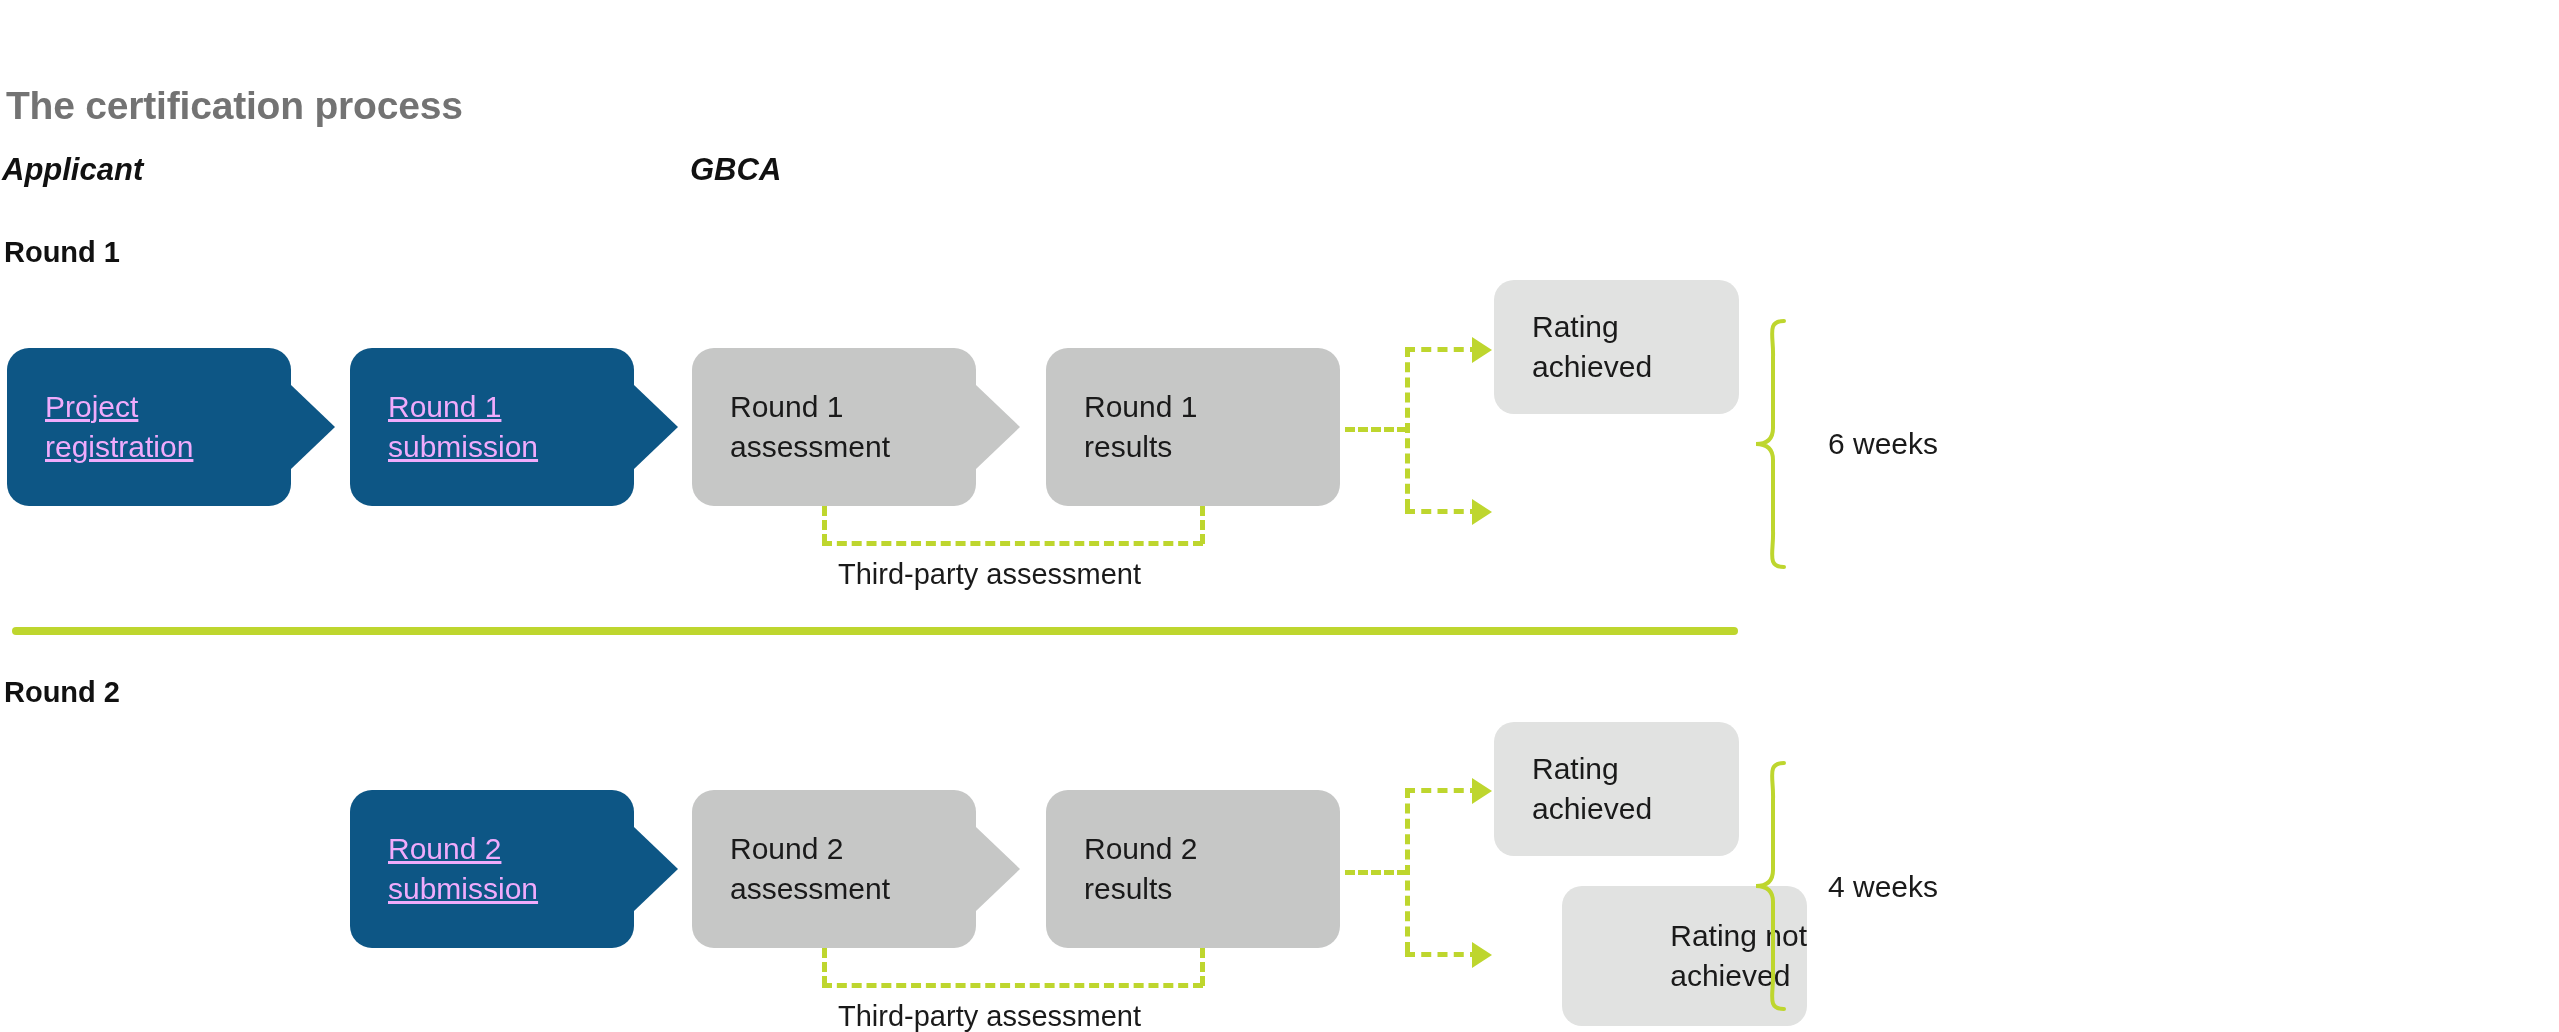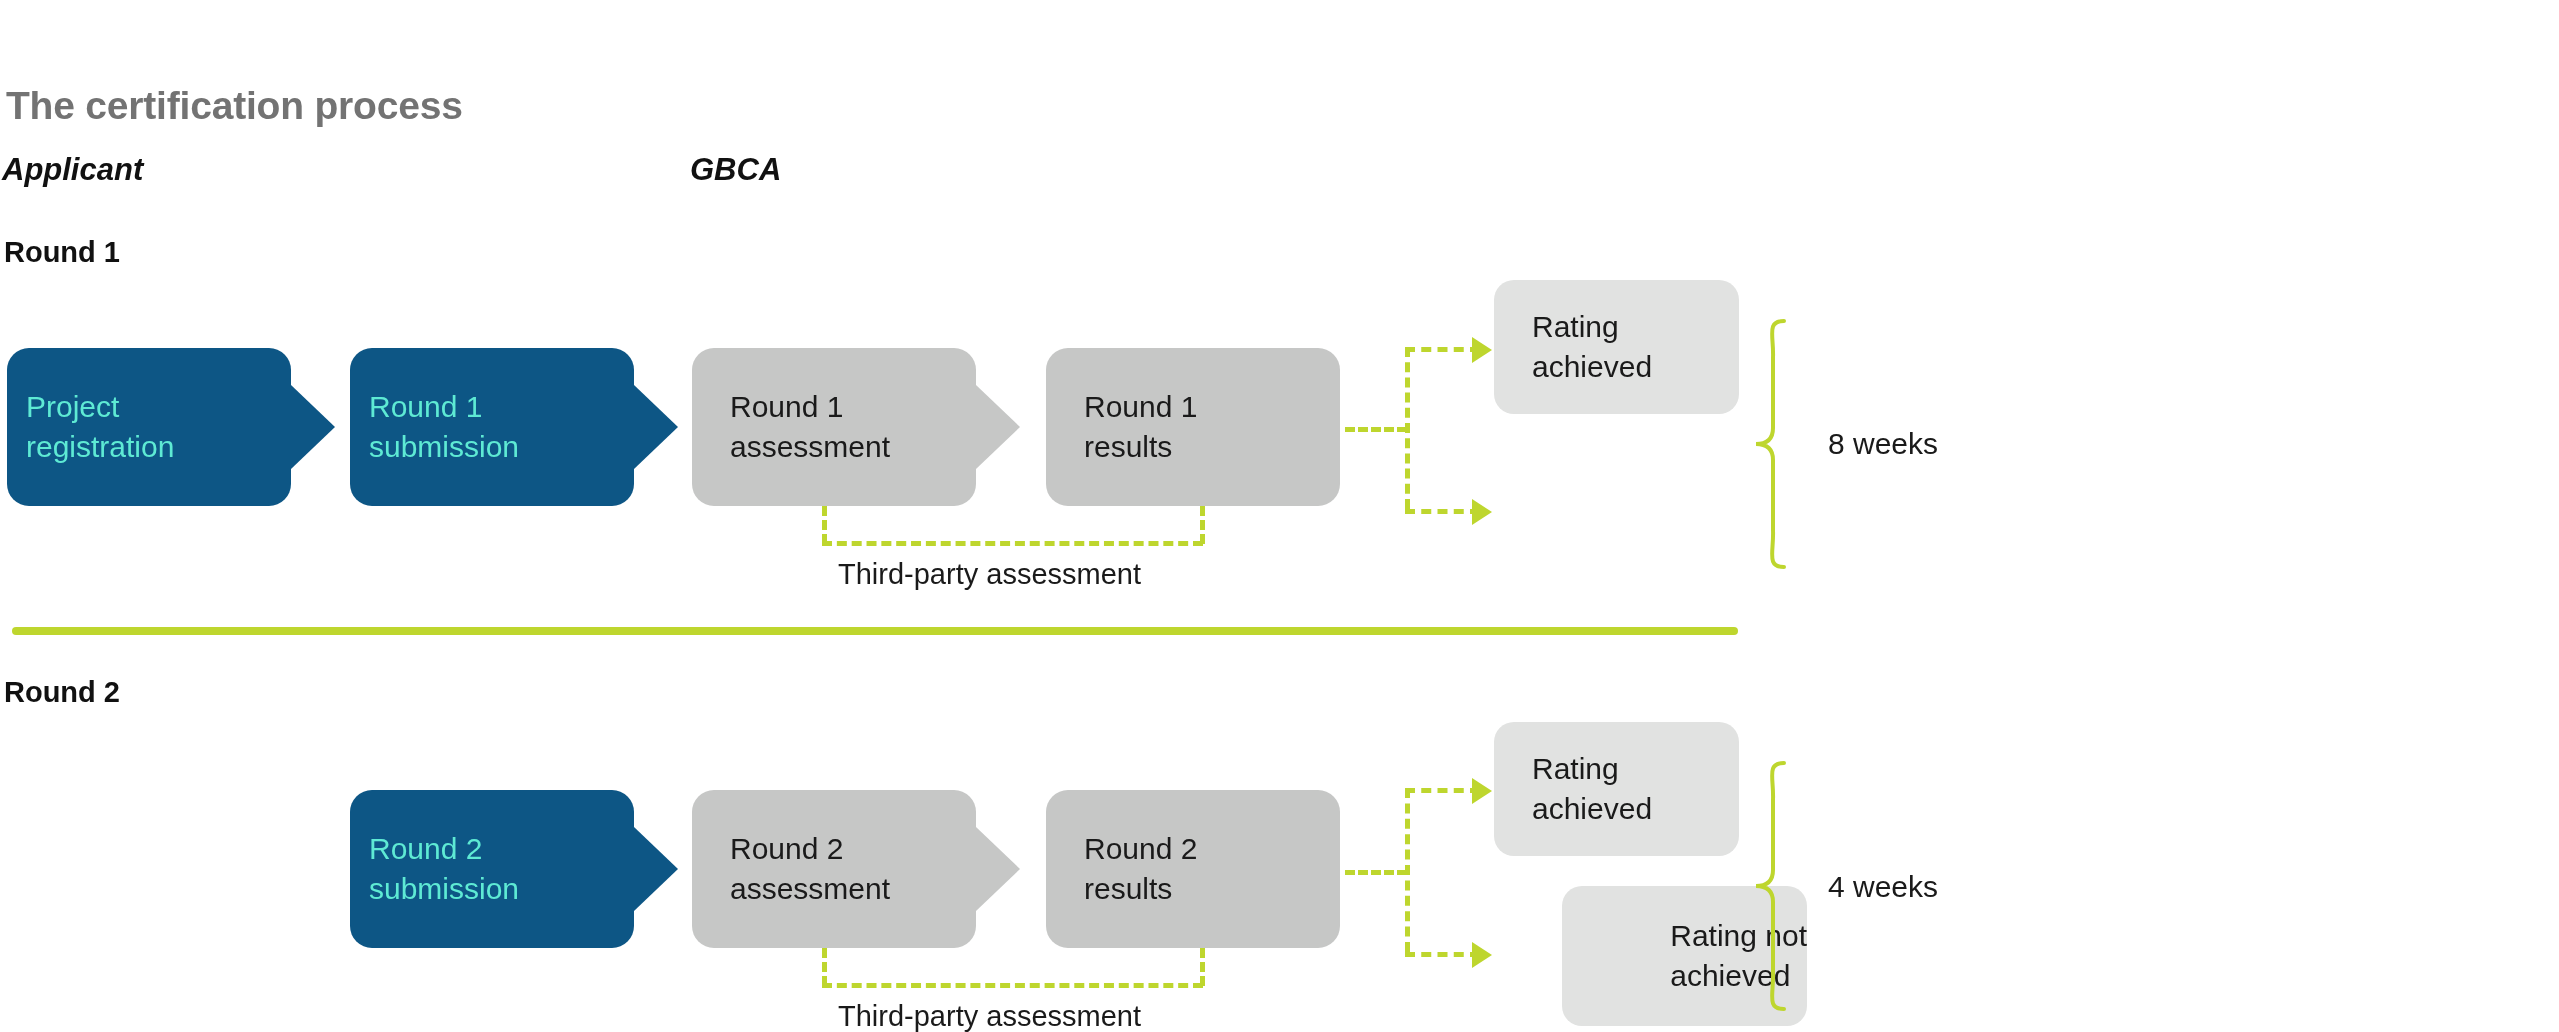--- a/index.html
+++ b/index.html
@@ -44,21 +44,21 @@
     box-sizing:border-box;
     display:flex;align-items:center;
     border-radius:22px;
   }
   .node .txt{
     display:block;
     font-size:30px;line-height:1.35;
     white-space:pre-line;
   }
   .node.blue{background:#0d5685;}
-  .node.blue .txt{color:#5eead4;padding-left:19px;}
+  .node.blue .txt{color:#f0abfc;padding-left:38px;text-decoration:underline;}
   .node.grey{background:#c6c7c6;}
   .node.grey .txt{color:#1a1a1a;padding-left:38px;}
 
   
   .chev{
     position:absolute;left:100%;top:50%;
     width:0;height:0;
     transform:translateY(-50%);
     border-top:42px solid transparent;
     border-bottom:42px solid transparent;
@@ -151,21 +151,21 @@
   <div class="arrow-head" style="left:1472px;top:499px;"></div>
 
   <div class="outcome" style="left:1494px;top:280px;width:245px;height:134px;">
     <span class="txt">Rating
 achieved</span>
   </div>
 
   <svg class="brace" style="left:1750px;top:318px;" width="48" height="252" viewBox="0 0 48 252">
     <path d="M34 3 C16 3 24 18 23 40 L23 110 C23 122 16 126 6 126 C16 126 23 130 23 142 L23 212 C24 234 16 249 34 249" fill="none" stroke="#bed62e" stroke-width="4" stroke-linecap="round"></path>
   </svg>
-  <div class="weeks" style="left:1828px;top:427px;">8 weeks</div>
+  <div class="weeks" style="left:1828px;top:427px;">6 weeks</div>
 
   <div class="dash-v" style="left:822px;top:506px;height:38px;"></div>
   <div class="dash-v" style="left:1200px;top:506px;height:38px;"></div>
   <div class="dash-h" style="left:822px;top:541px;width:381px;"></div>
   <div class="tp-label" style="left:814px;top:558px;">Third-party assessment</div>
 
   <div class="divider"></div>
 
   <div class="round-label round2-label">Round 2</div>
 

